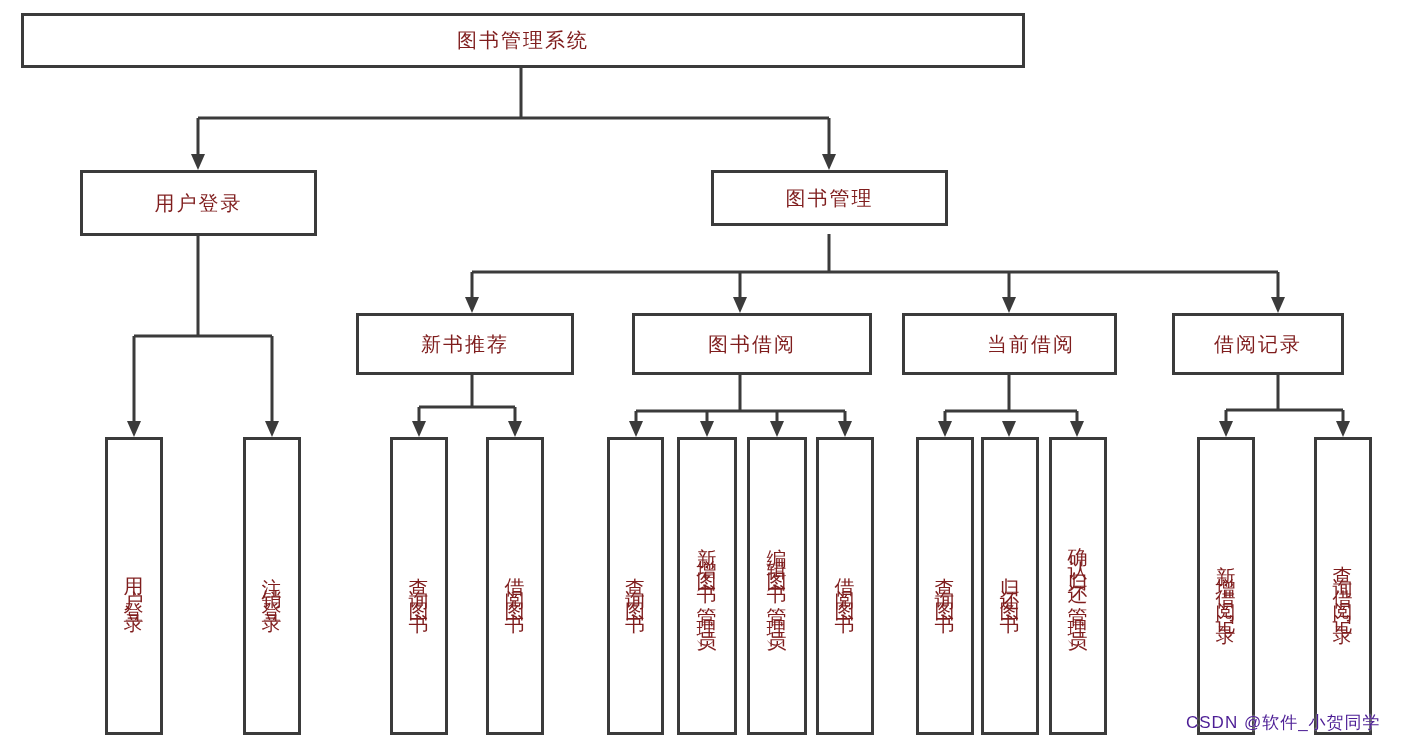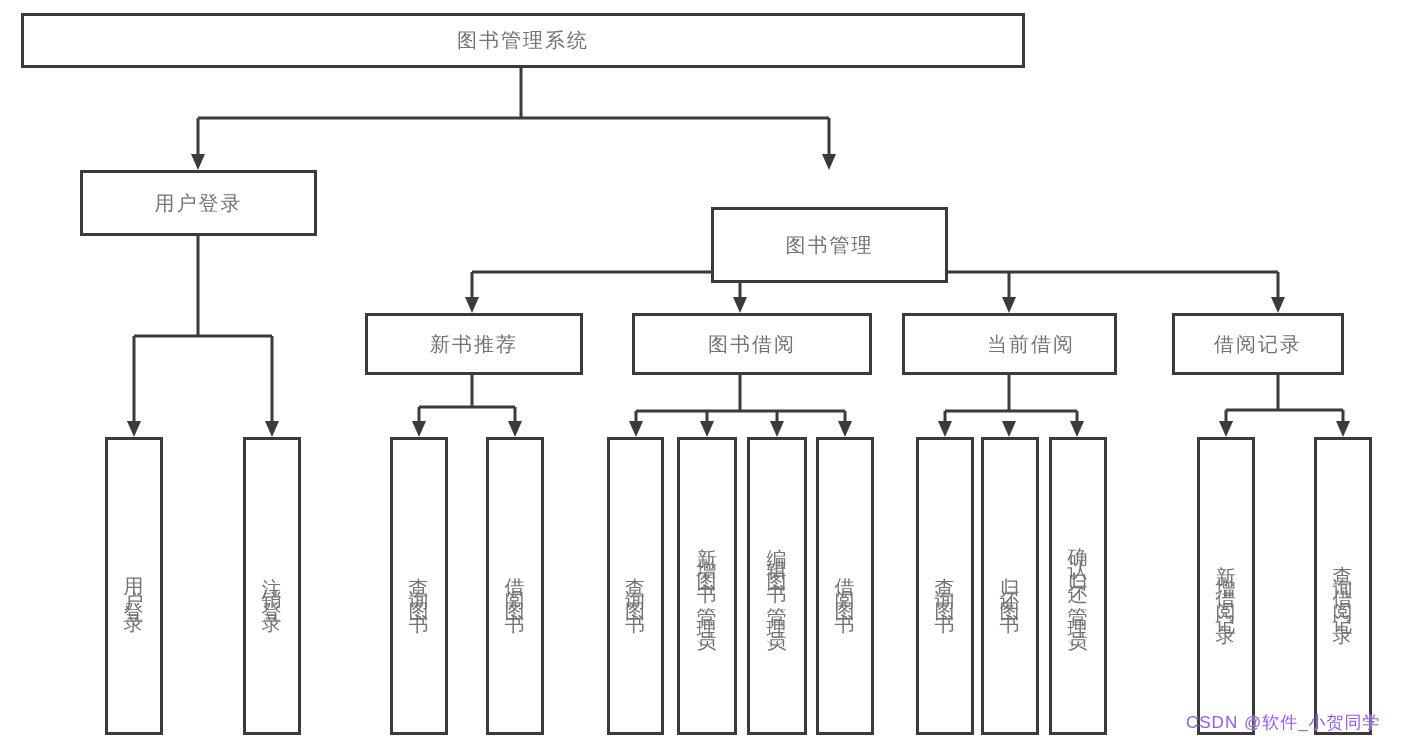--- a/index.html
+++ b/index.html
@@ -27,28 +27,28 @@
     box-sizing: border-box;
     background: #ffffff;
     border: 3px solid #3b3b3b;
     display: flex;
     align-items: center;
     justify-content: center;
   }
   .node .lbl {
     font-size: 20px;
     letter-spacing: 2px;
-    color: #737373;
+    color: #7f1d1d;
     white-space: nowrap;
   }
   .root-box   { left: 21px;  top: 13px;  width: 1004px; height: 55px; }
   .l2a        { left: 80px;  top: 170px; width: 237px;  height: 66px; }
-  .l2b        { left: 711px; top: 170px; width: 237px;  height: 76px; margin-top: 37px; }
+  .l2b        { left: 711px; top: 170px; width: 237px;  height: 56px; }
   .l3         { top: 313px;  height: 62px; }
-  .l3a        { left: 365px;  width: 218px; }
+  .l3a        { left: 356px;  width: 218px; }
   .l3b        { left: 632px;  width: 240px; }
   .l3c        { left: 902px;  width: 215px; padding-left: 43px; }
   .l3d        { left: 1172px; width: 172px; }
   .leaf {
     top: 437px;
     height: 298px;
     width: 58px;
   }
   .leaf .lbl {
     writing-mode: vertical-rl;
@@ -68,21 +68,21 @@
   .leaf-d1 { left: 916px; }
   .leaf-d2 { left: 981px; }
   .leaf-d3 { left: 1049px; }
   .leaf-e1 { left: 1197px; }
   .leaf-e2 { left: 1314px; }
   .watermark {
     position: absolute;
     left: 1186px;
     top: 711px;
     font-size: 17px;
-    color: #8b5cf6;
+    color: #4c1d95;
     letter-spacing: 1px;
     white-space: nowrap;
     text-shadow: 0 0 2px #ffffff;
   }
 </style>
 </head>
 <body>
 
 <div class="canvas">
 

